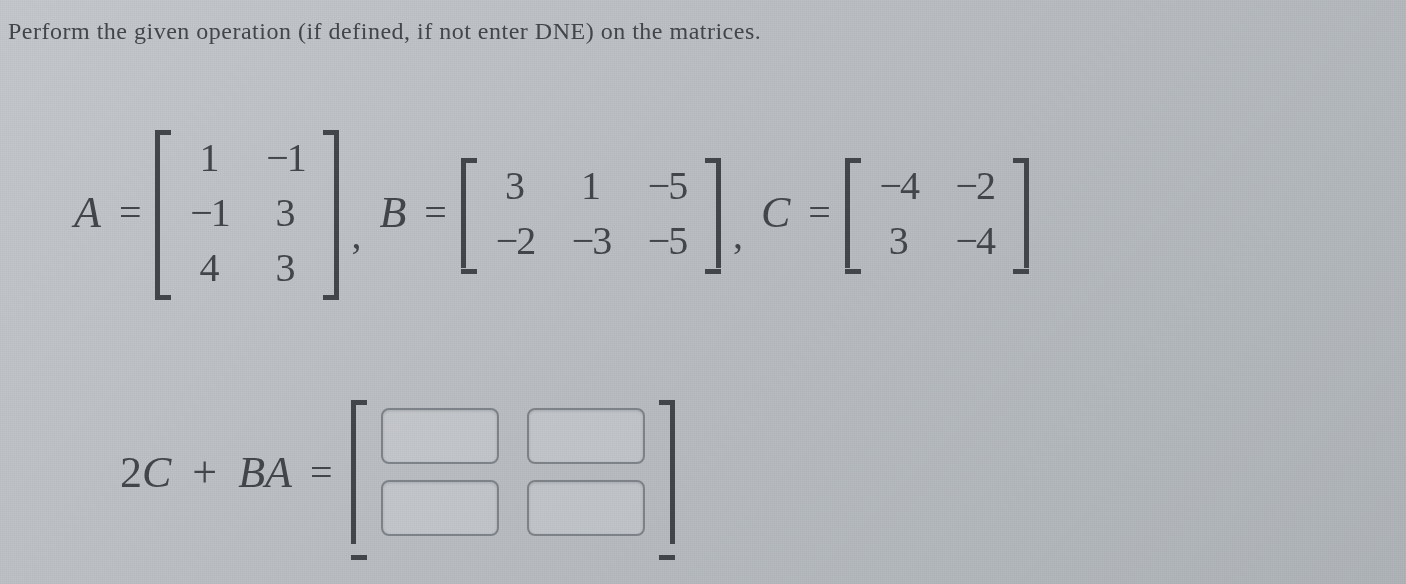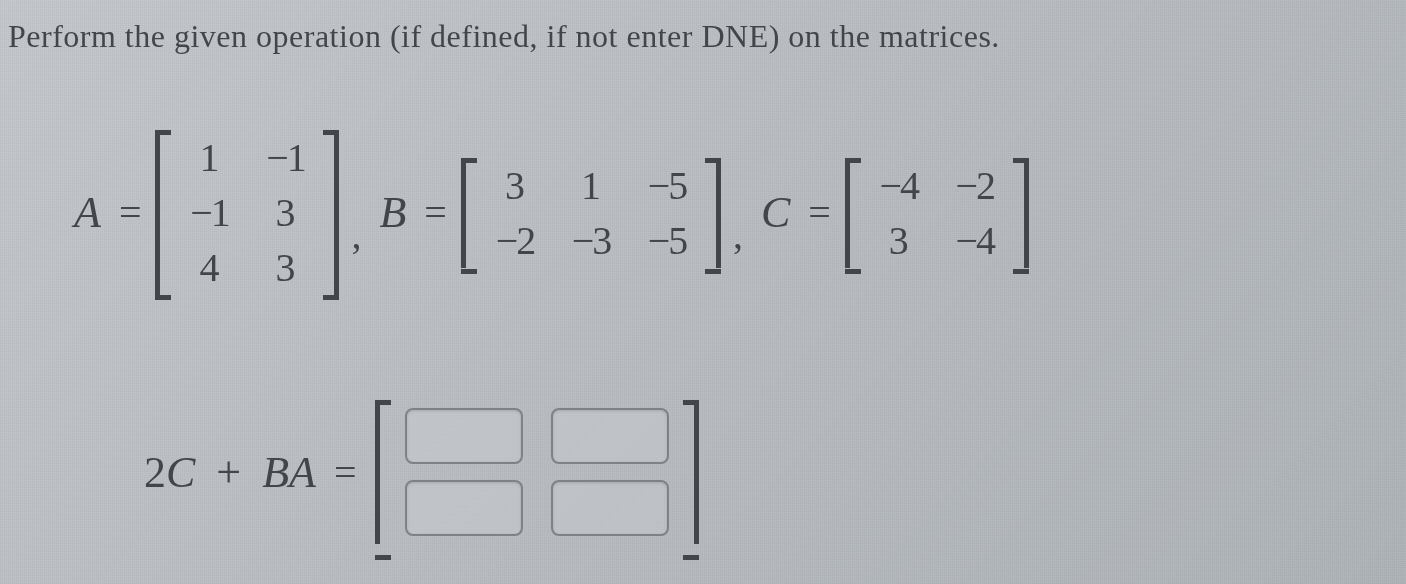--- a/index.html
+++ b/index.html
@@ -16,21 +16,21 @@
     content:"";
     position:absolute;inset:0;
     background-image:
       repeating-linear-gradient(0deg,rgba(0,0,0,0.02) 0 1px,transparent 1px 2px),
       repeating-linear-gradient(90deg,rgba(0,0,0,0.02) 0 1px,transparent 1px 2px);
     pointer-events:none;
   }
   .prompt{
     position:absolute;
     left:8px;top:18px;
-    font-size:32px;
+    font-size:24px;
     letter-spacing:0.5px;
   }
   .row1{
     position:absolute;
     left:70px;top:130px;
     display:flex;
     align-items:center;
     gap:6px;
     font-size:42px;
     font-style:italic;
@@ -48,21 +48,20 @@
   .lbr::before{left:0;top:0;bottom:0;width:5px;}
   .lbr::after{left:0;width:16px;height:5px;top:0;box-shadow:0 calc(var(--h) - 5px) 0 0 #424549;}
   .rbr::before{right:0;top:0;bottom:0;width:5px;}
   .rbr::after{right:0;width:16px;height:5px;top:0;box-shadow:0 calc(var(--h) - 5px) 0 0 #424549;}
 
   .row2{
     position:absolute;
     left:120px;top:400px;
     display:flex;align-items:center;
     font-size:44px;
-    margin-left:24px;
   }
   .expr{font-style:italic;}
   .expr .num{font-style:normal;}
   .expr .plus{font-style:normal;margin:0 10px;}
   .ansbox{
     width:110px;height:50px;
     border:2px solid #7d8288;
     border-radius:8px;
     background:rgba(255,255,255,0.12);
     margin:8px 14px;

